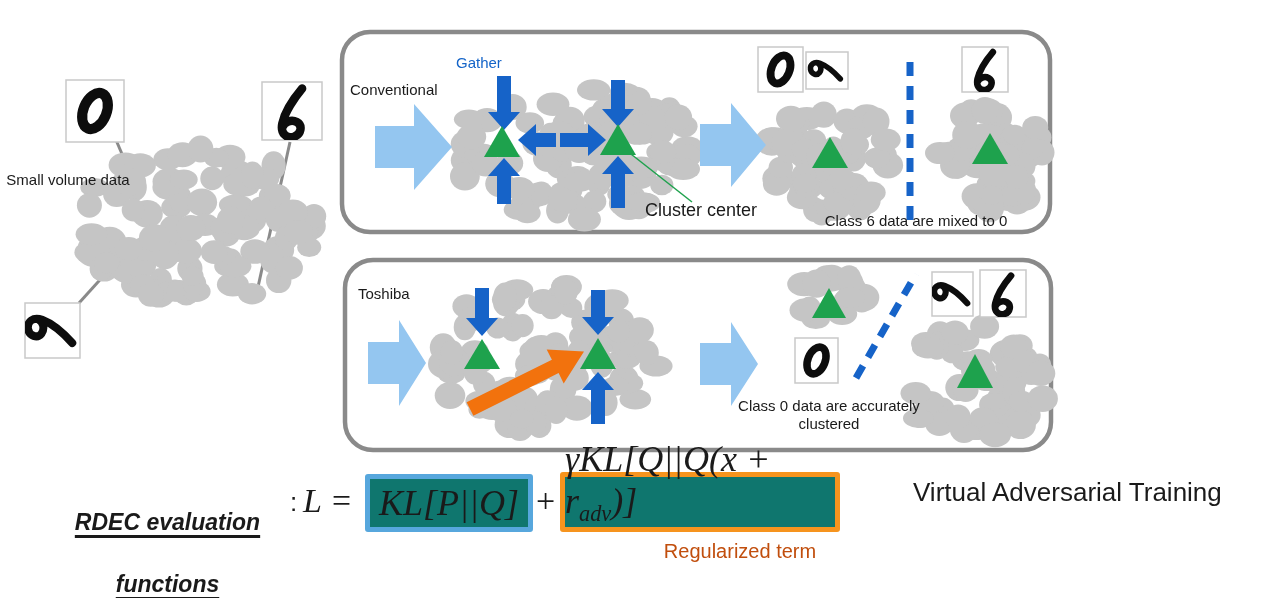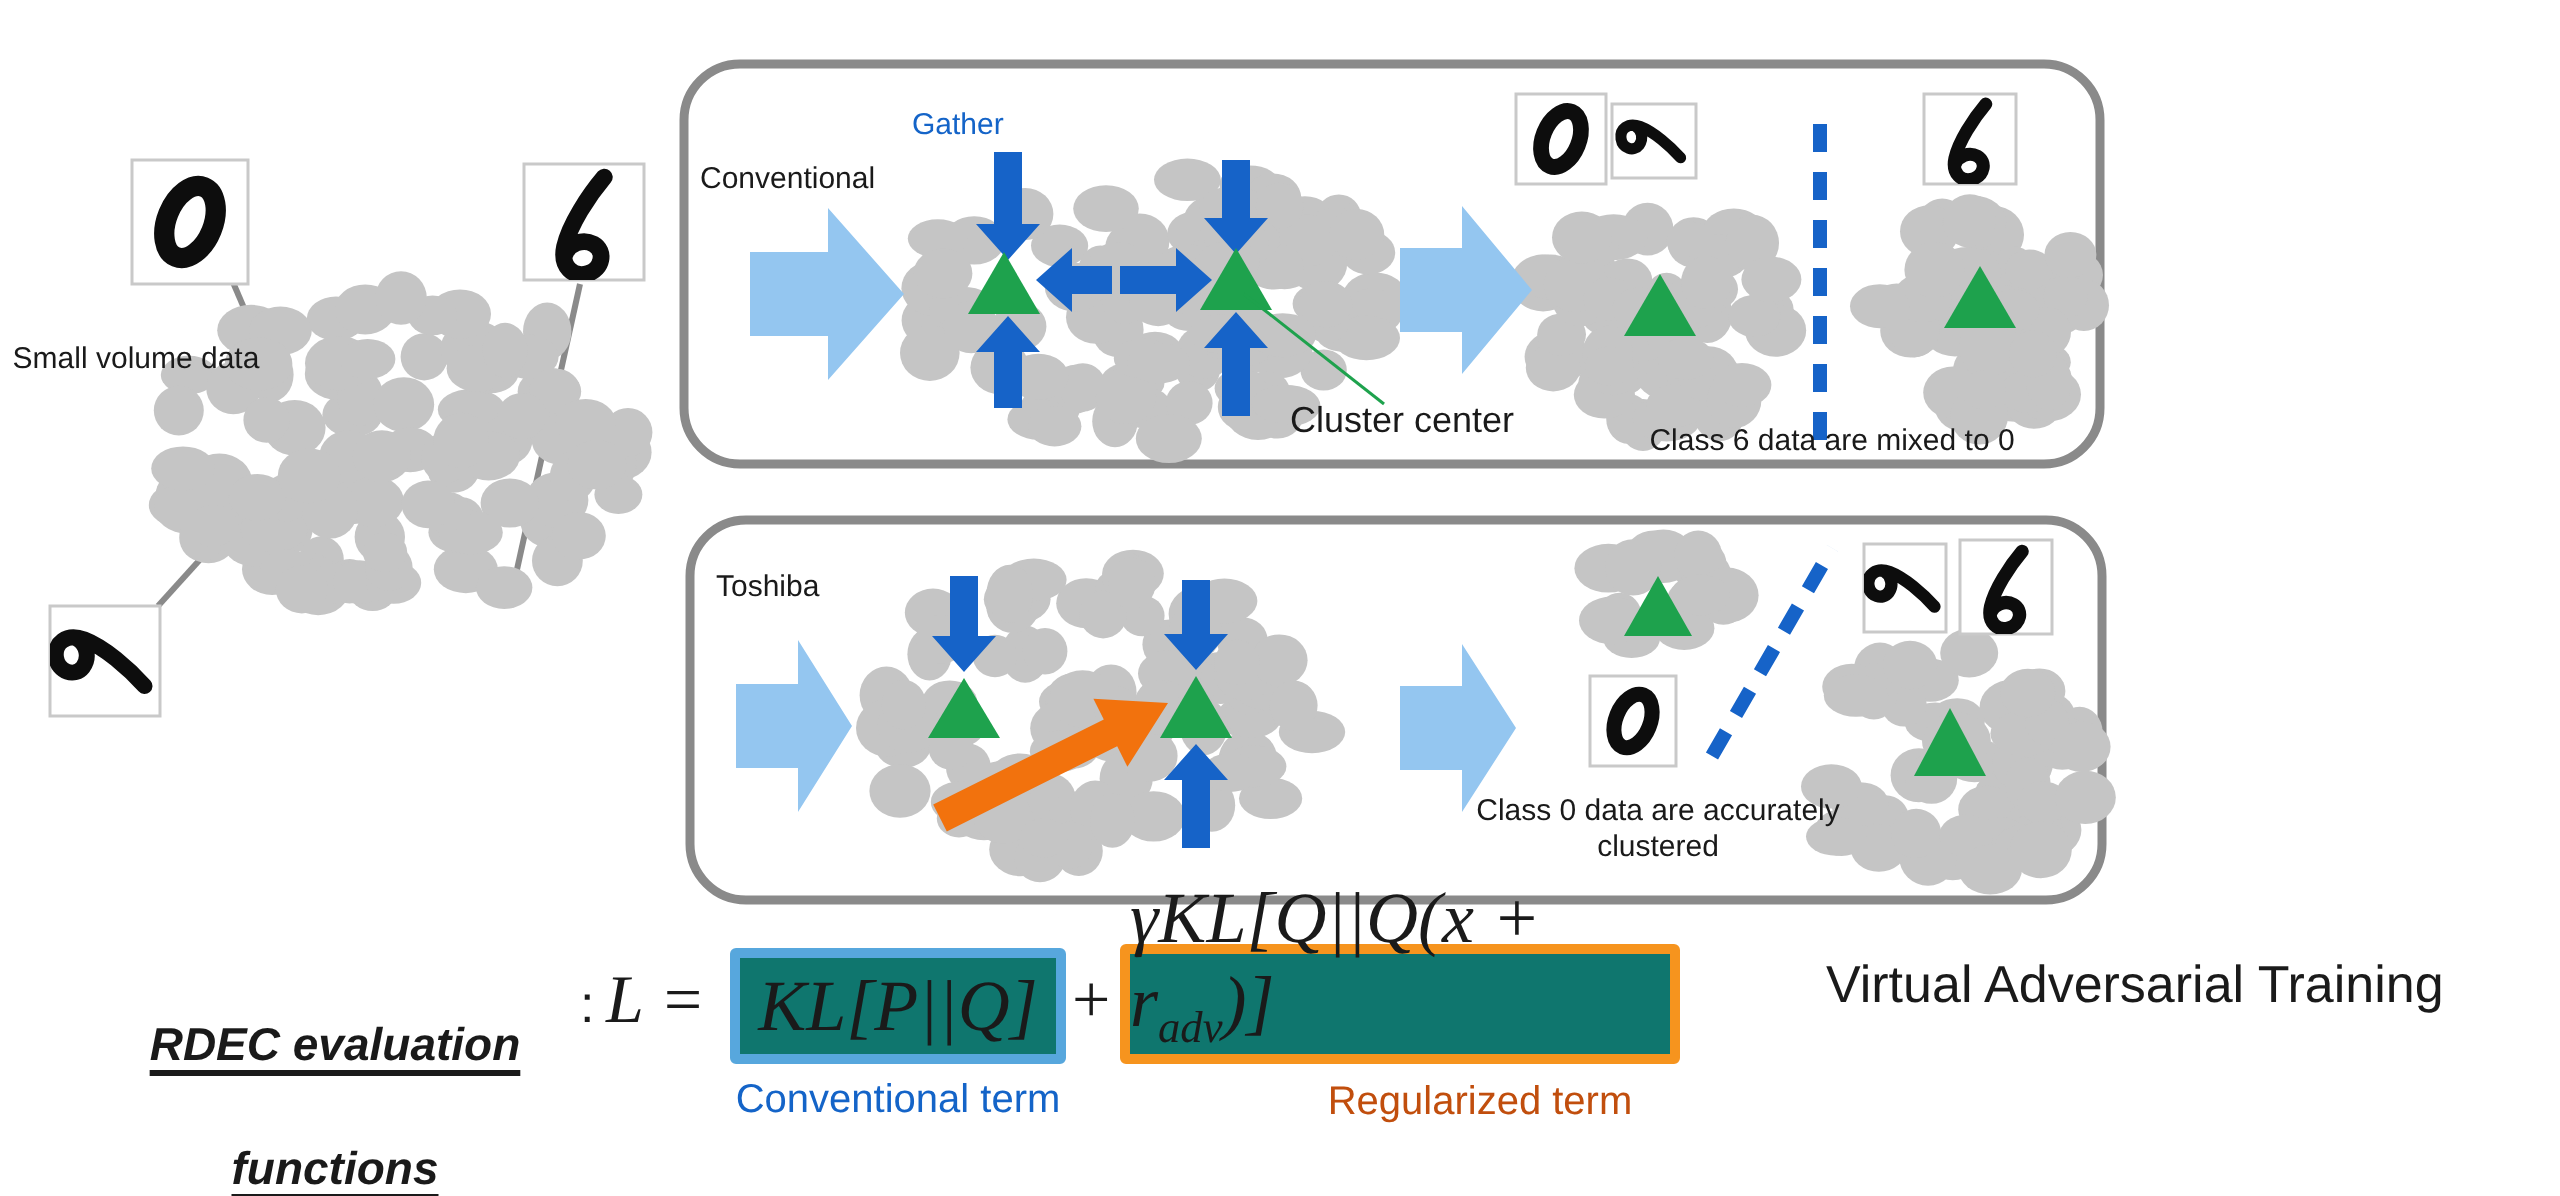--- a/index.html
+++ b/index.html
@@ -633,20 +633,19 @@
   <div class="term-box" style="left:365px;top:474px;width:168px;height:58px;border:5px solid var(--formula-blue-border);">
     <span class="mathit">KL[P||Q]</span>
   </div>
 
   <div class="t mathup" style="left:536px;top:481px;font-size:34px;">+</div>
 
   <div class="term-box" style="left:560px;top:472px;width:280px;height:60px;border:5px solid var(--formula-orange-border);align-items:flex-end;">
     <span class="mathit"><span>γKL[Q||Q(x + r</span><sub>adv</sub><span>)]</span></span>
   </div>
 
-  <div class="t tlabel blue" style="left:342px;top:539px;width:214px;">Conventional term</div>
 
   <div class="t tlabel odark" style="left:640px;top:540px;width:200px;">Regularized term</div>
 
   <div class="t vat-title" style="left:913px;top:477px;">Virtual Adversarial Training</div>
 
 
 </div>
 
 </body></html>

